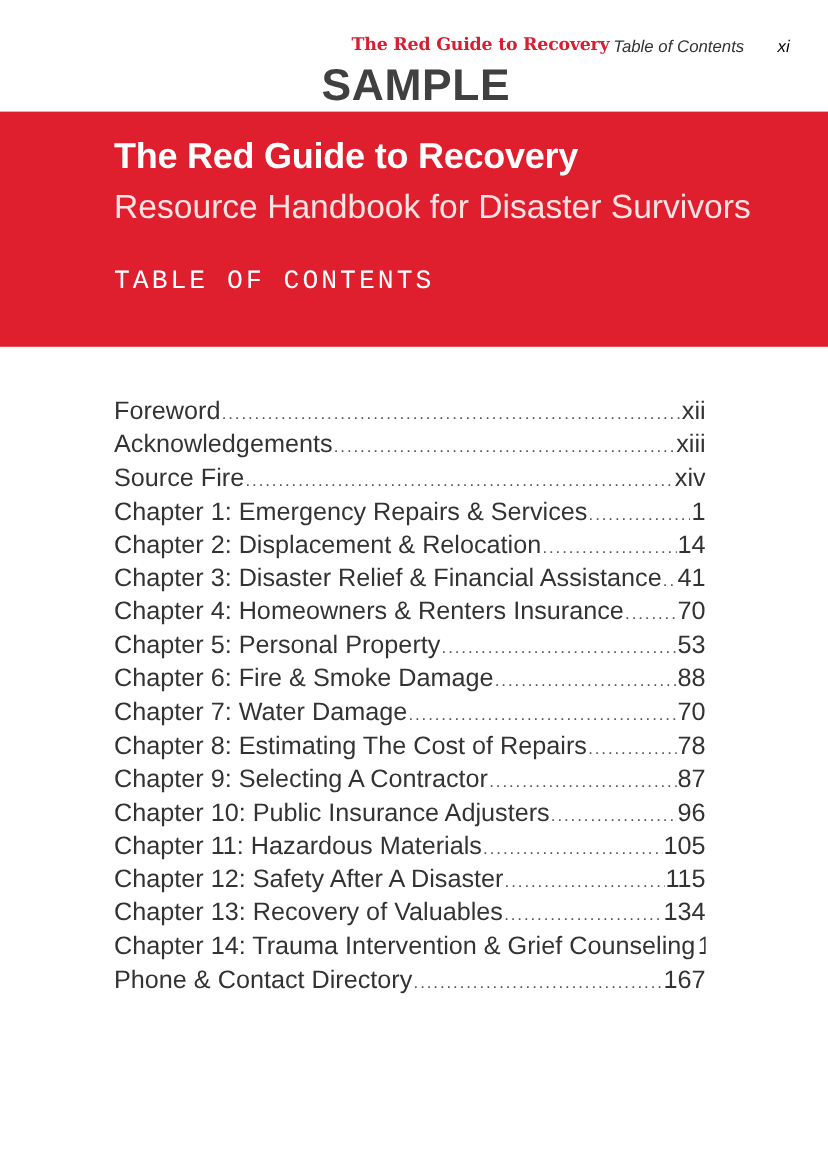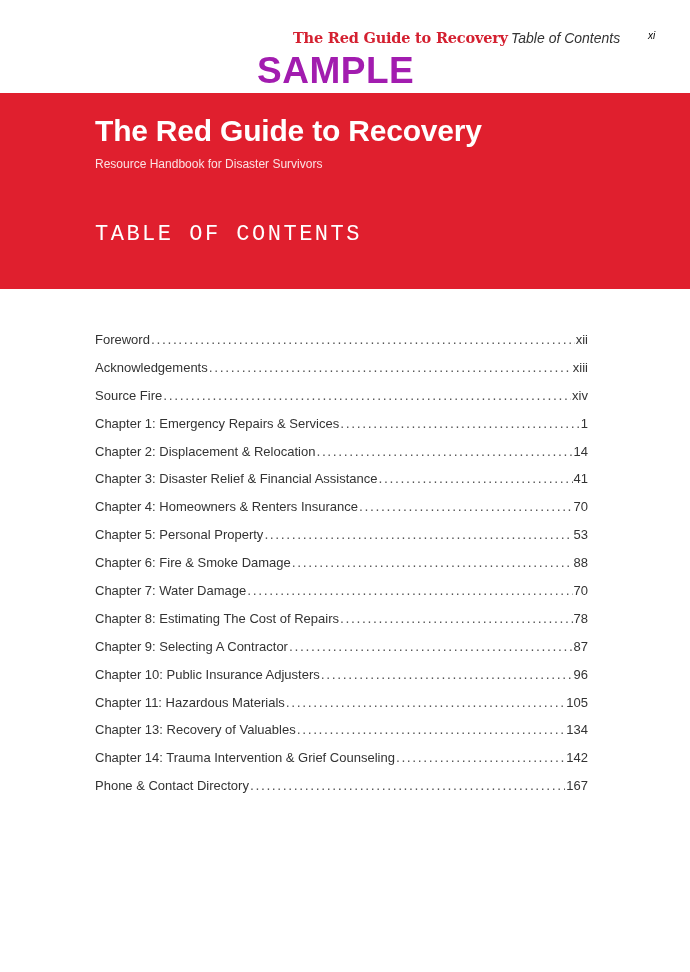--- a/index.html
+++ b/index.html
@@ -42,31 +42,31 @@
       font-size: 14px;
       color: #333;
       white-space: nowrap;
     }
     .running-header .rh-page {
       position: absolute;
       left: 648px;
       top: 1px;
       font-family: "Liberation Sans", sans-serif;
       font-style: italic;
-      font-size: 10px;
+      font-size: 14px;
       color: #000000;
     }
     .watermark {
       position: absolute;
-      left: 257px;
+      left: 268px;
       top: 50px;
       font-family: "Liberation Sans", sans-serif;
       font-weight: bold;
       font-size: 37px;
-      color: #a21caf;
+      color: #404040;
       letter-spacing: 0.5px;
     }
     .red-band {
       position: absolute;
       left: 0;
       top: 93px;
       width: 690px;
       height: 196px;
       background: #e01f2e;
     }
@@ -79,21 +79,21 @@
       font-size: 30px;
       color: #ffffff;
       letter-spacing: -0.2px;
       white-space: nowrap;
     }
     .band-subtitle {
       position: absolute;
       left: 95px;
       top: 64px;
       font-family: "Liberation Sans", sans-serif;
-      font-size: 12px;
+      font-size: 28px;
       color: #fbe3e4;
       white-space: nowrap;
     }
     .band-section {
       position: absolute;
       left: 95px;
       top: 129px;
       font-family: "Liberation Mono", monospace;
       font-size: 22px;
       color: #ffffff;
@@ -106,21 +106,21 @@
       top: 331px;
       width: 493px;
       margin: 0;
       padding: 0;
       list-style: none;
     }
     .toc-entry {
       display: flex;
       align-items: baseline;
       height: 27.9px;
-      font-size: 13px;
+      font-size: 21px;
       color: #333333;
       white-space: nowrap;
       overflow: hidden;
     }
     .toc-entry .label {
       flex: 0 0 auto;
       padding-right: 1px;
     }
     .toc-entry .leader {
       flex: 1 1 auto;
@@ -219,20 +219,25 @@
       <span class="label">Chapter 10: Public Insurance Adjusters</span>
       <span class="leader"></span>
       <span class="page">96</span>
     </li>
     <li class="toc-entry">
       <span class="label">Chapter 11: Hazardous Materials</span>
       <span class="leader"></span>
       <span class="page">105</span>
     </li>
     <li class="toc-entry">
+      <span class="label">Chapter 12: Safety After A Disaster</span>
+      <span class="leader"></span>
+      <span class="page">115</span>
+    </li>
+    <li class="toc-entry">
       <span class="label">Chapter 13: Recovery of Valuables</span>
       <span class="leader"></span>
       <span class="page">134</span>
     </li>
     <li class="toc-entry">
       <span class="label">Chapter 14: Trauma Intervention &amp; Grief Counseling</span>
       <span class="leader"></span>
       <span class="page">142</span>
     </li>
     <li class="toc-entry">

